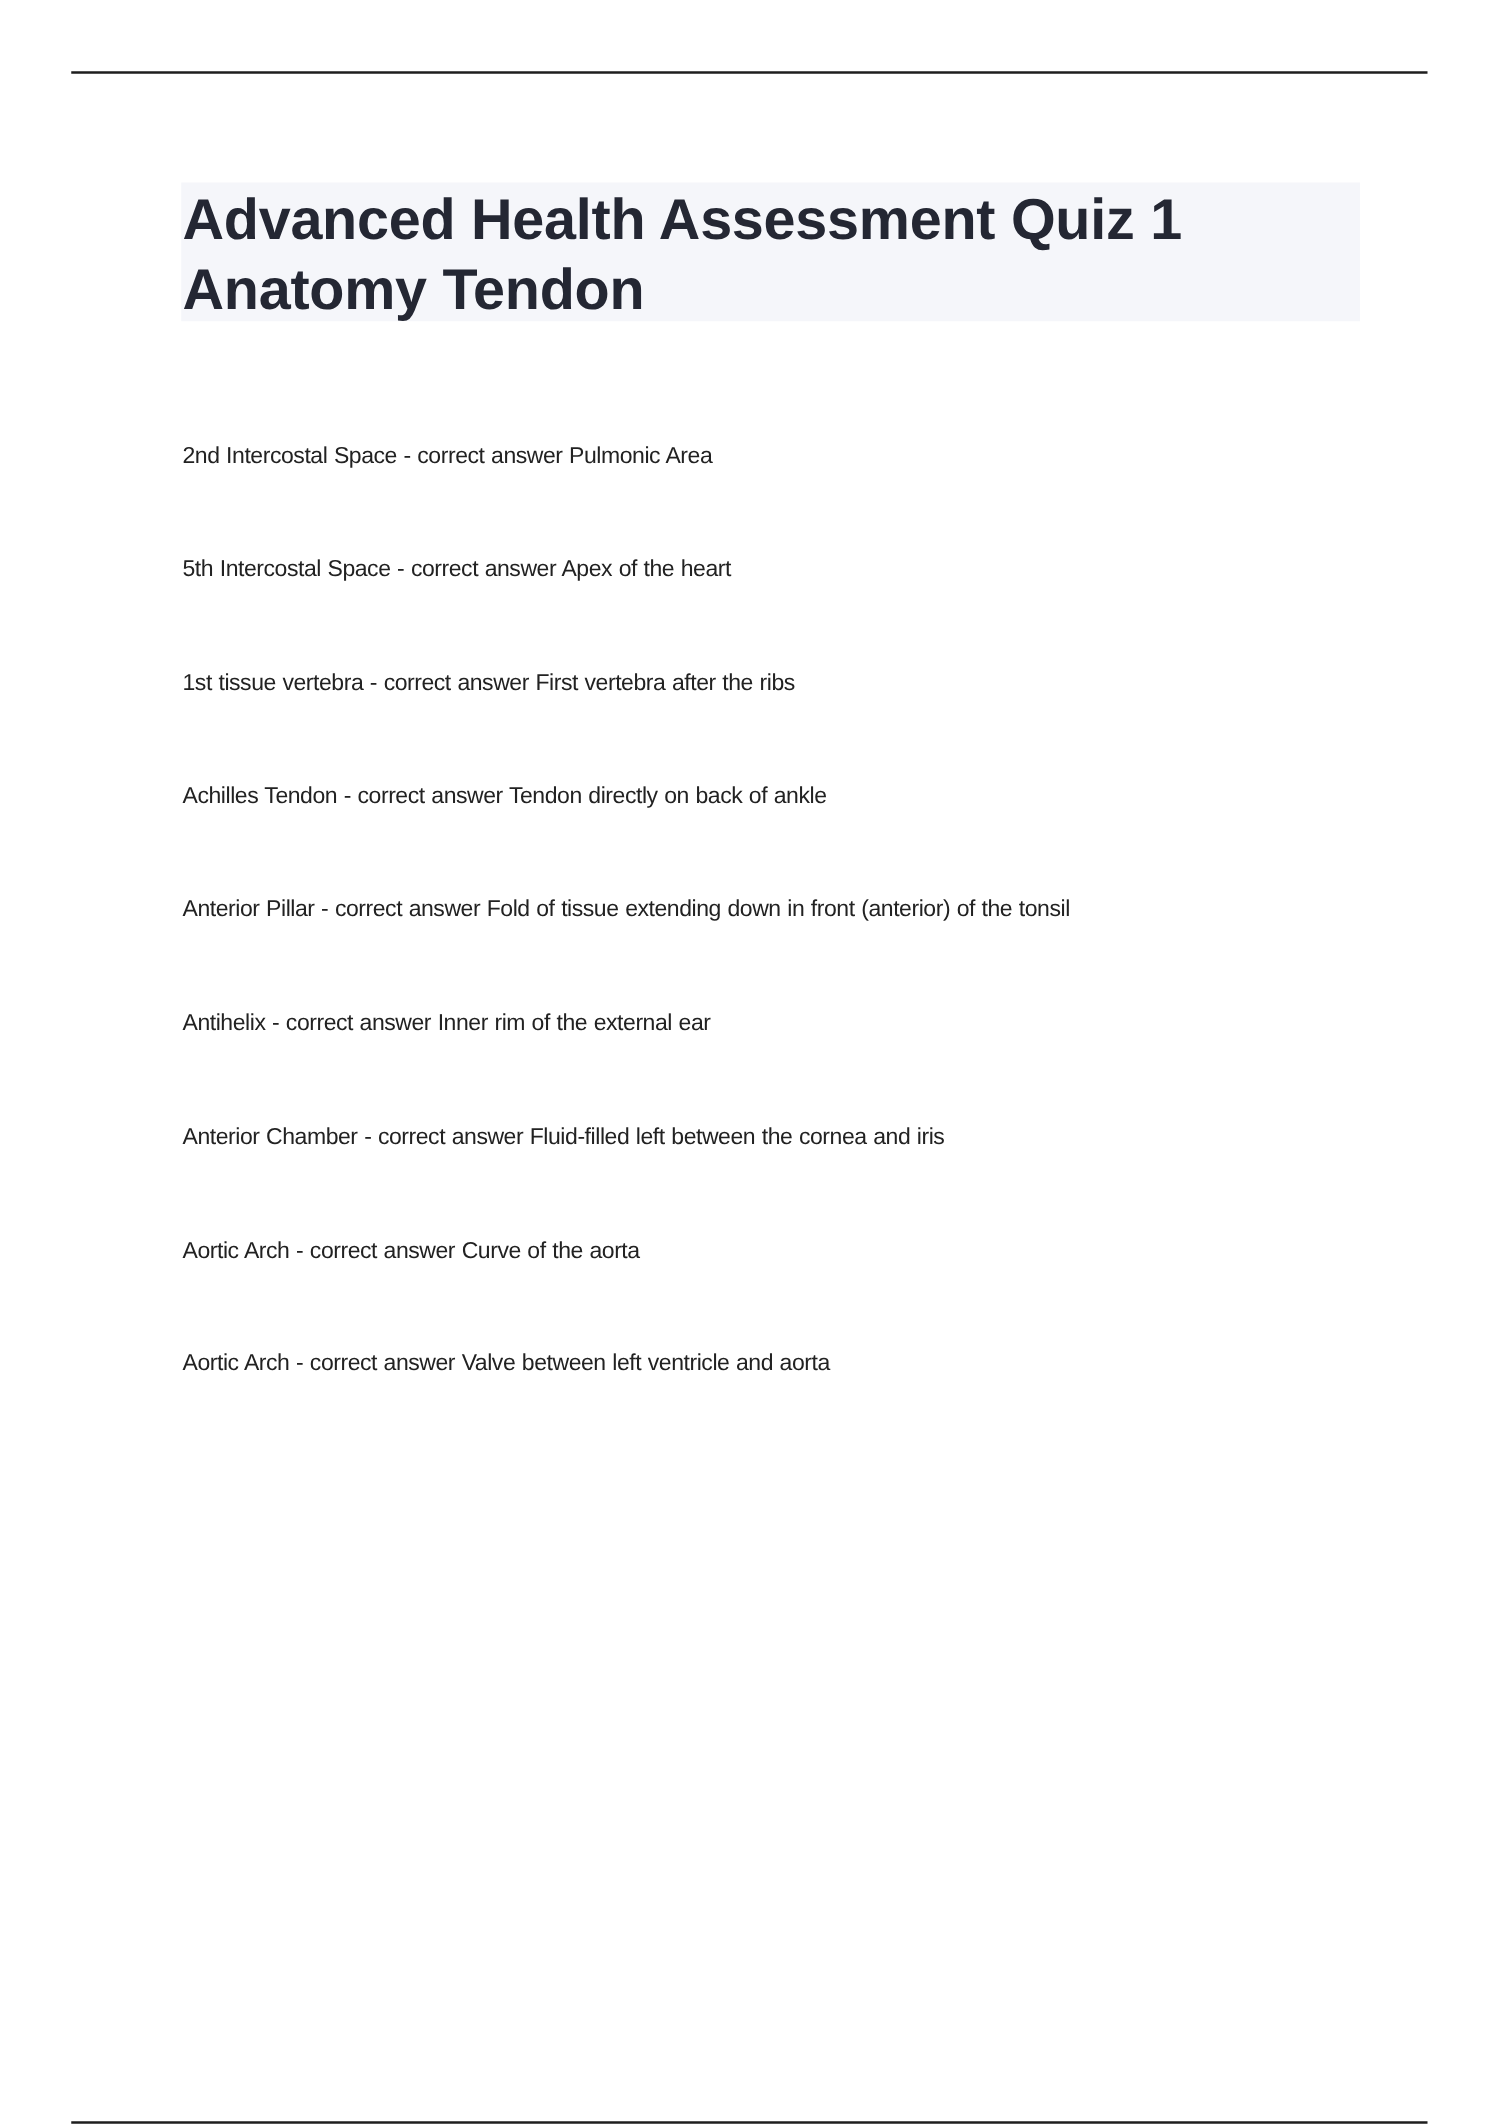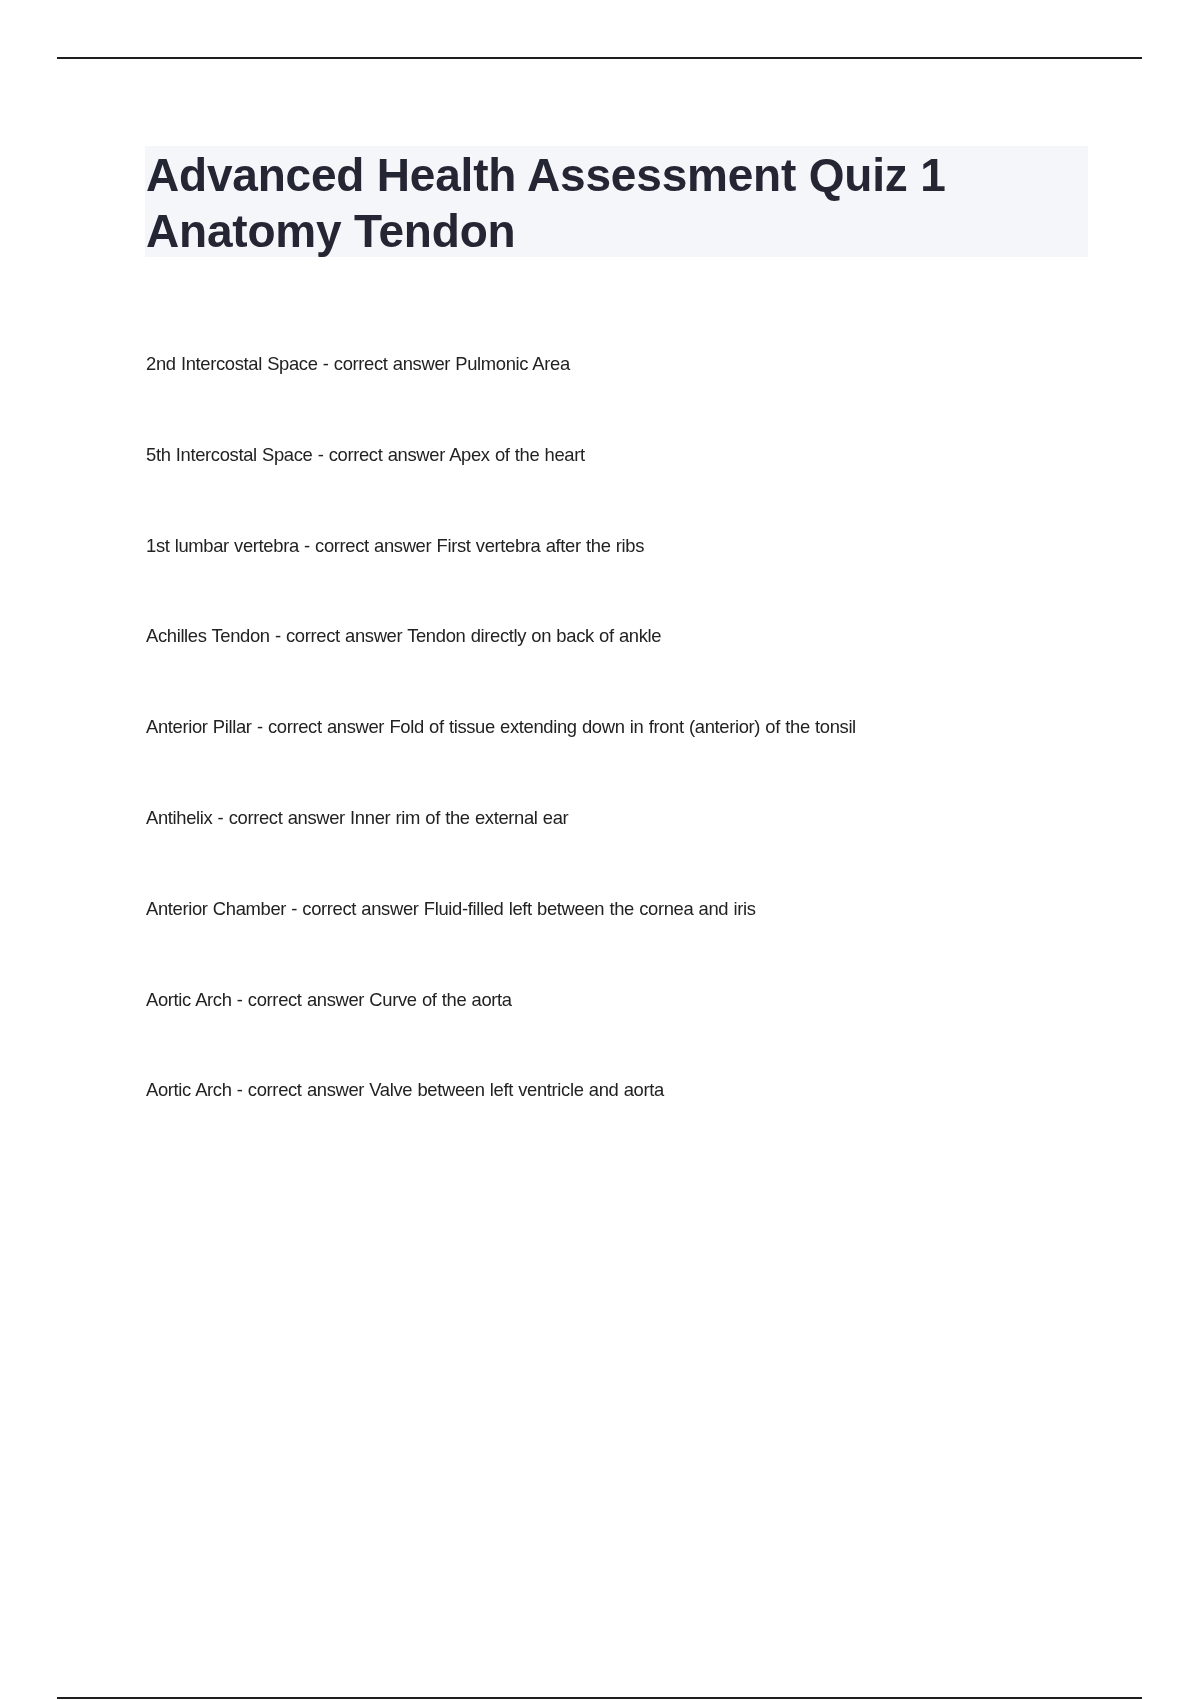--- a/index.html
+++ b/index.html
@@ -73,21 +73,21 @@
 <div class="title-block">
   <h1 class="title">
     <span>Advanced Health Assessment Quiz 1</span>
     <span>Anatomy Tendon</span>
   </h1>
 </div>
 
 <ul class="entries">
   <li class="entry">2nd Intercostal Space - correct answer Pulmonic Area</li>
   <li class="entry">5th Intercostal Space - correct answer Apex of the heart</li>
-  <li class="entry">1st lumbar vertebra - correct answer First vertebra after the ribs</li>
+  <li class="entry">1st tissue vertebra - correct answer First vertebra after the ribs</li>
   <li class="entry">Achilles Tendon - correct answer Tendon directly on back of ankle</li>
   <li class="entry">Anterior Pillar - correct answer Fold of tissue extending down in front (anterior) of the tonsil</li>
   <li class="entry">Antihelix - correct answer Inner rim of the external ear</li>
   <li class="entry">Anterior Chamber - correct answer Fluid-filled left between the cornea and iris</li>
   <li class="entry">Aortic Arch - correct answer Curve of the aorta</li>
   <li class="entry">Aortic Arch - correct answer Valve between left ventricle and aorta</li>
 </ul>
 
 <div class="rule bottom"></div>
 

